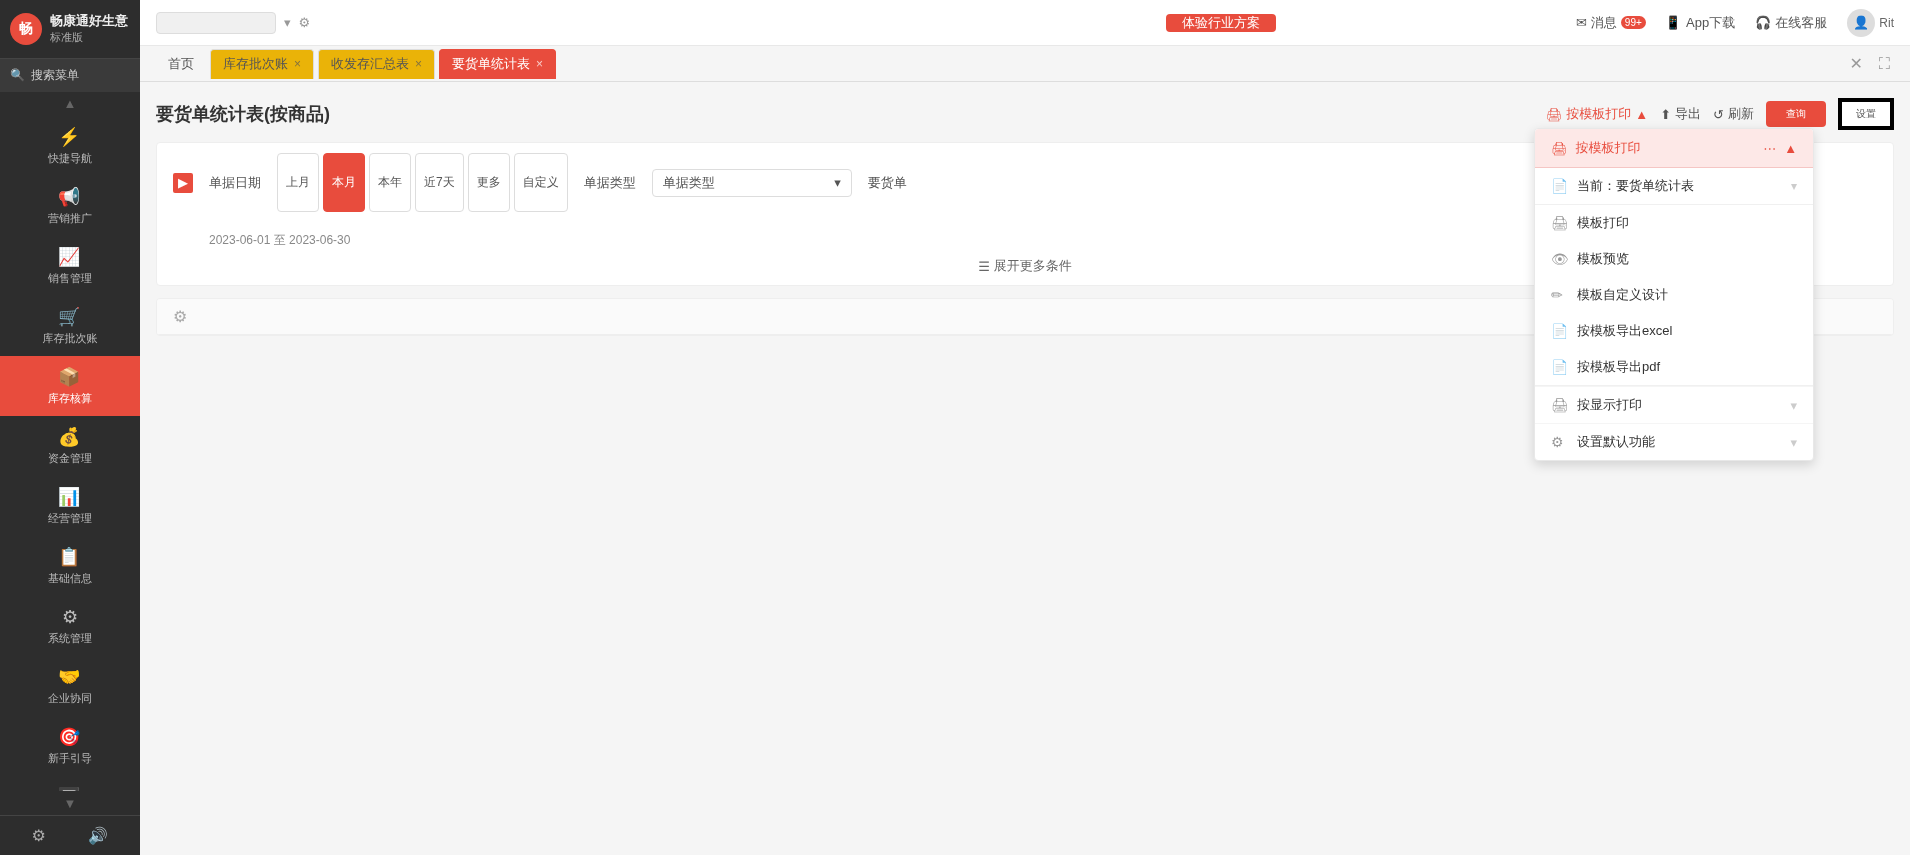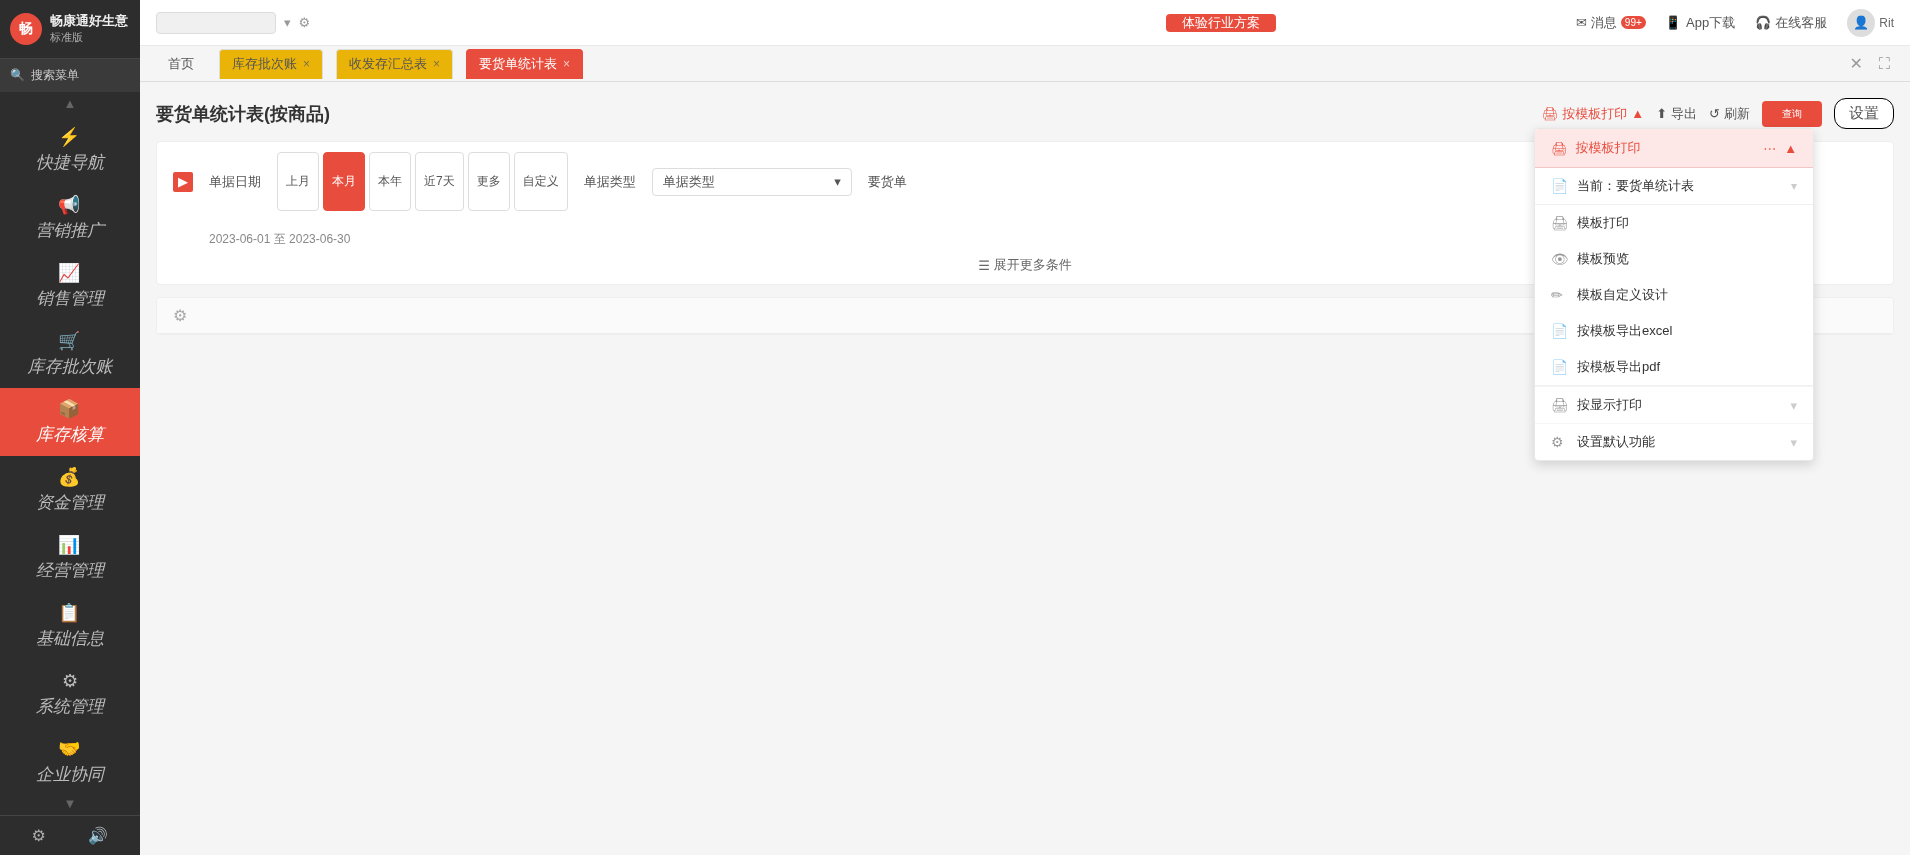--- a/index.html
+++ b/index.html
@@ -65,21 +65,21 @@
       flex-direction: column;
       align-items: center;
       padding: 10px 5px;
       cursor: pointer;
       color: #bbb;
       font-size: 12px;
       transition: background 0.2s;
     }
     .nav-item.active { background: #e84c3d; color: white; }
     .nav-item .nav-icon { font-size: 18px; margin-bottom: 3px; }
-    .nav-item .nav-label { font-size: 17px; text-align: center; font-style: italic; }
+    .nav-item .nav-label { font-size: 11px; text-align: center; }
 
     .sidebar-scroll-btn {
       display: flex;
       align-items: center;
       justify-content: center;
       height: 24px;
       color: #666;
       cursor: pointer;
       background: #2d2d2d;
     }
@@ -178,21 +178,21 @@
 
     
     .tabbar {
       background: #f5f5f5;
       border-bottom: 1px solid #ddd;
       display: flex;
       align-items: center;
       padding: 0 16px;
       height: 36px;
       flex-shrink: 0;
-      gap: 13px;
+      gap: 4px;
     }
     .tab {
       display: flex;
       align-items: center;
       gap: 6px;
       padding: 6px 12px;
       border-radius: 4px 4px 0 0;
       cursor: pointer;
       font-size: 13px;
       color: #555;
@@ -464,25 +464,25 @@
     .btn-query {
       background: #e84c3d;
       color: white;
       border: none;
       border-radius: 4px;
       padding: 6px 20px;
       font-size: 10px;
       cursor: pointer;
     }
     .btn-settings {
-      border: 1px solid #000000;
-      color: #555;
-      border-radius: 12px;
+      border: 4px solid #000000;
+      color: #555;
+      border-radius: 0;
       padding: 5px 14px;
-      font-size: 15px;
+      font-size: 10px;
       cursor: pointer;
       background: #fff;
     }
 
     
     .win-controls {
       display: flex;
       align-items: center;
       gap: 8px;
       margin-left: auto;

